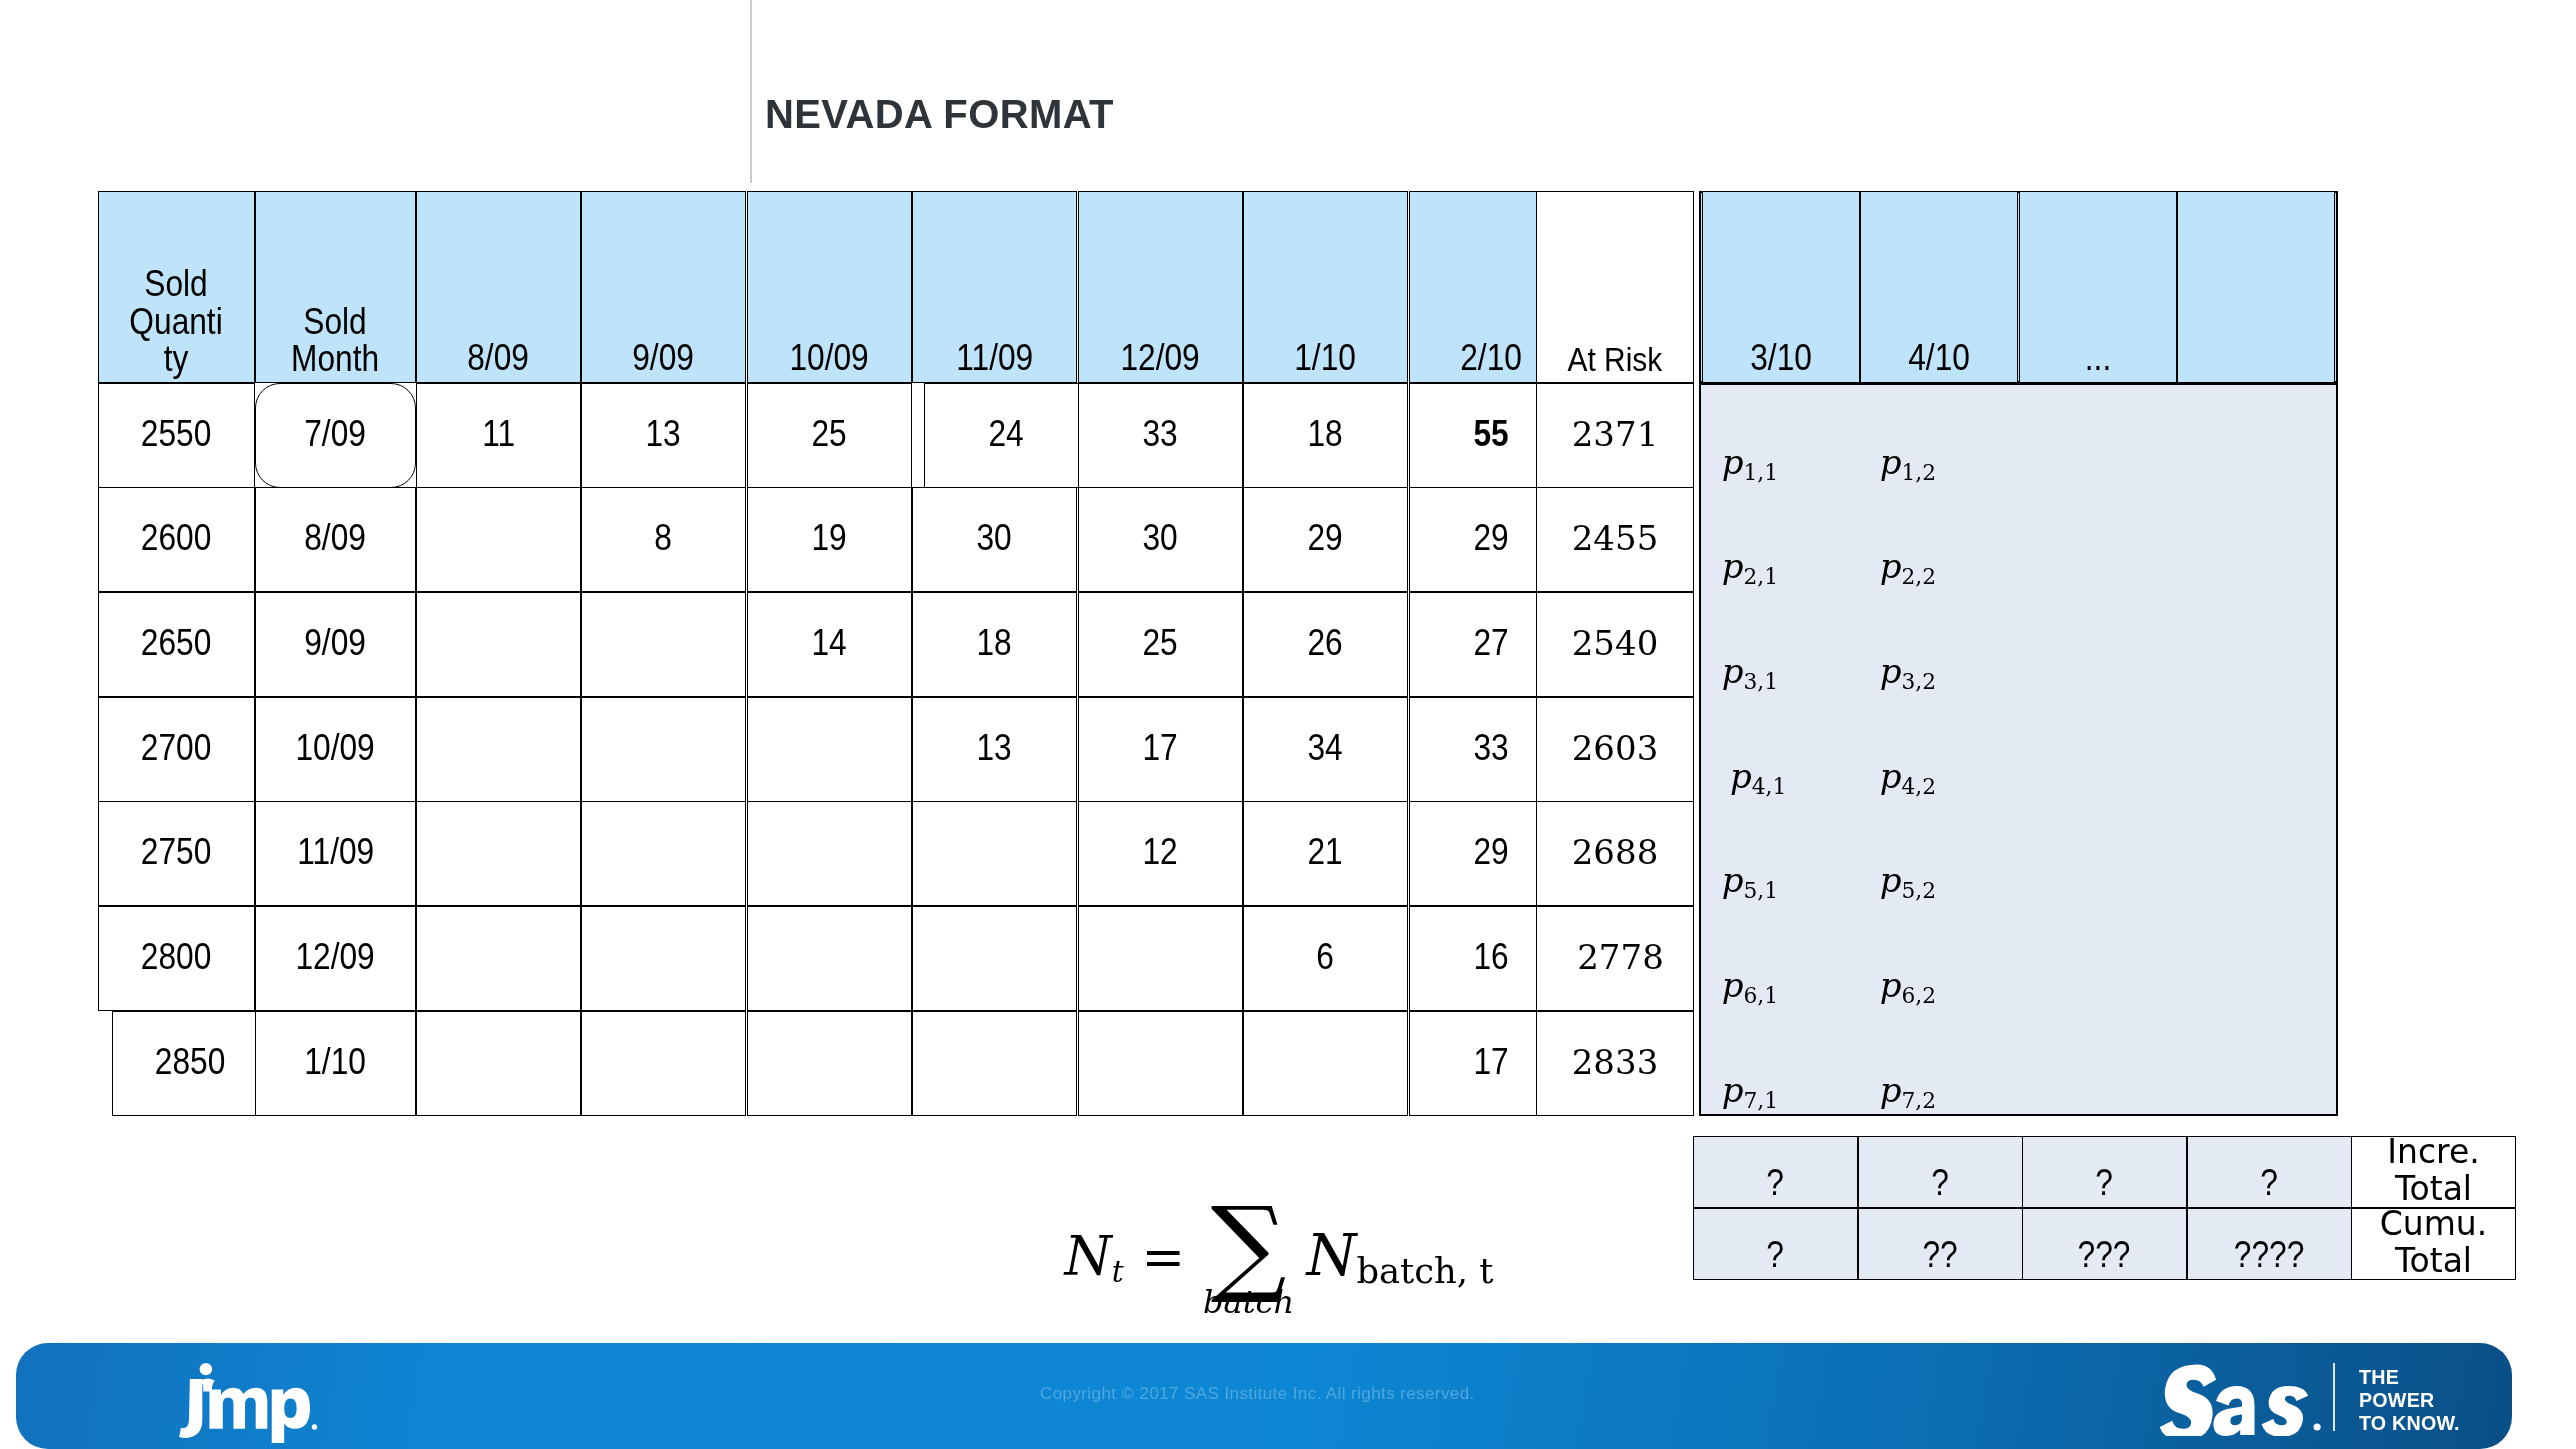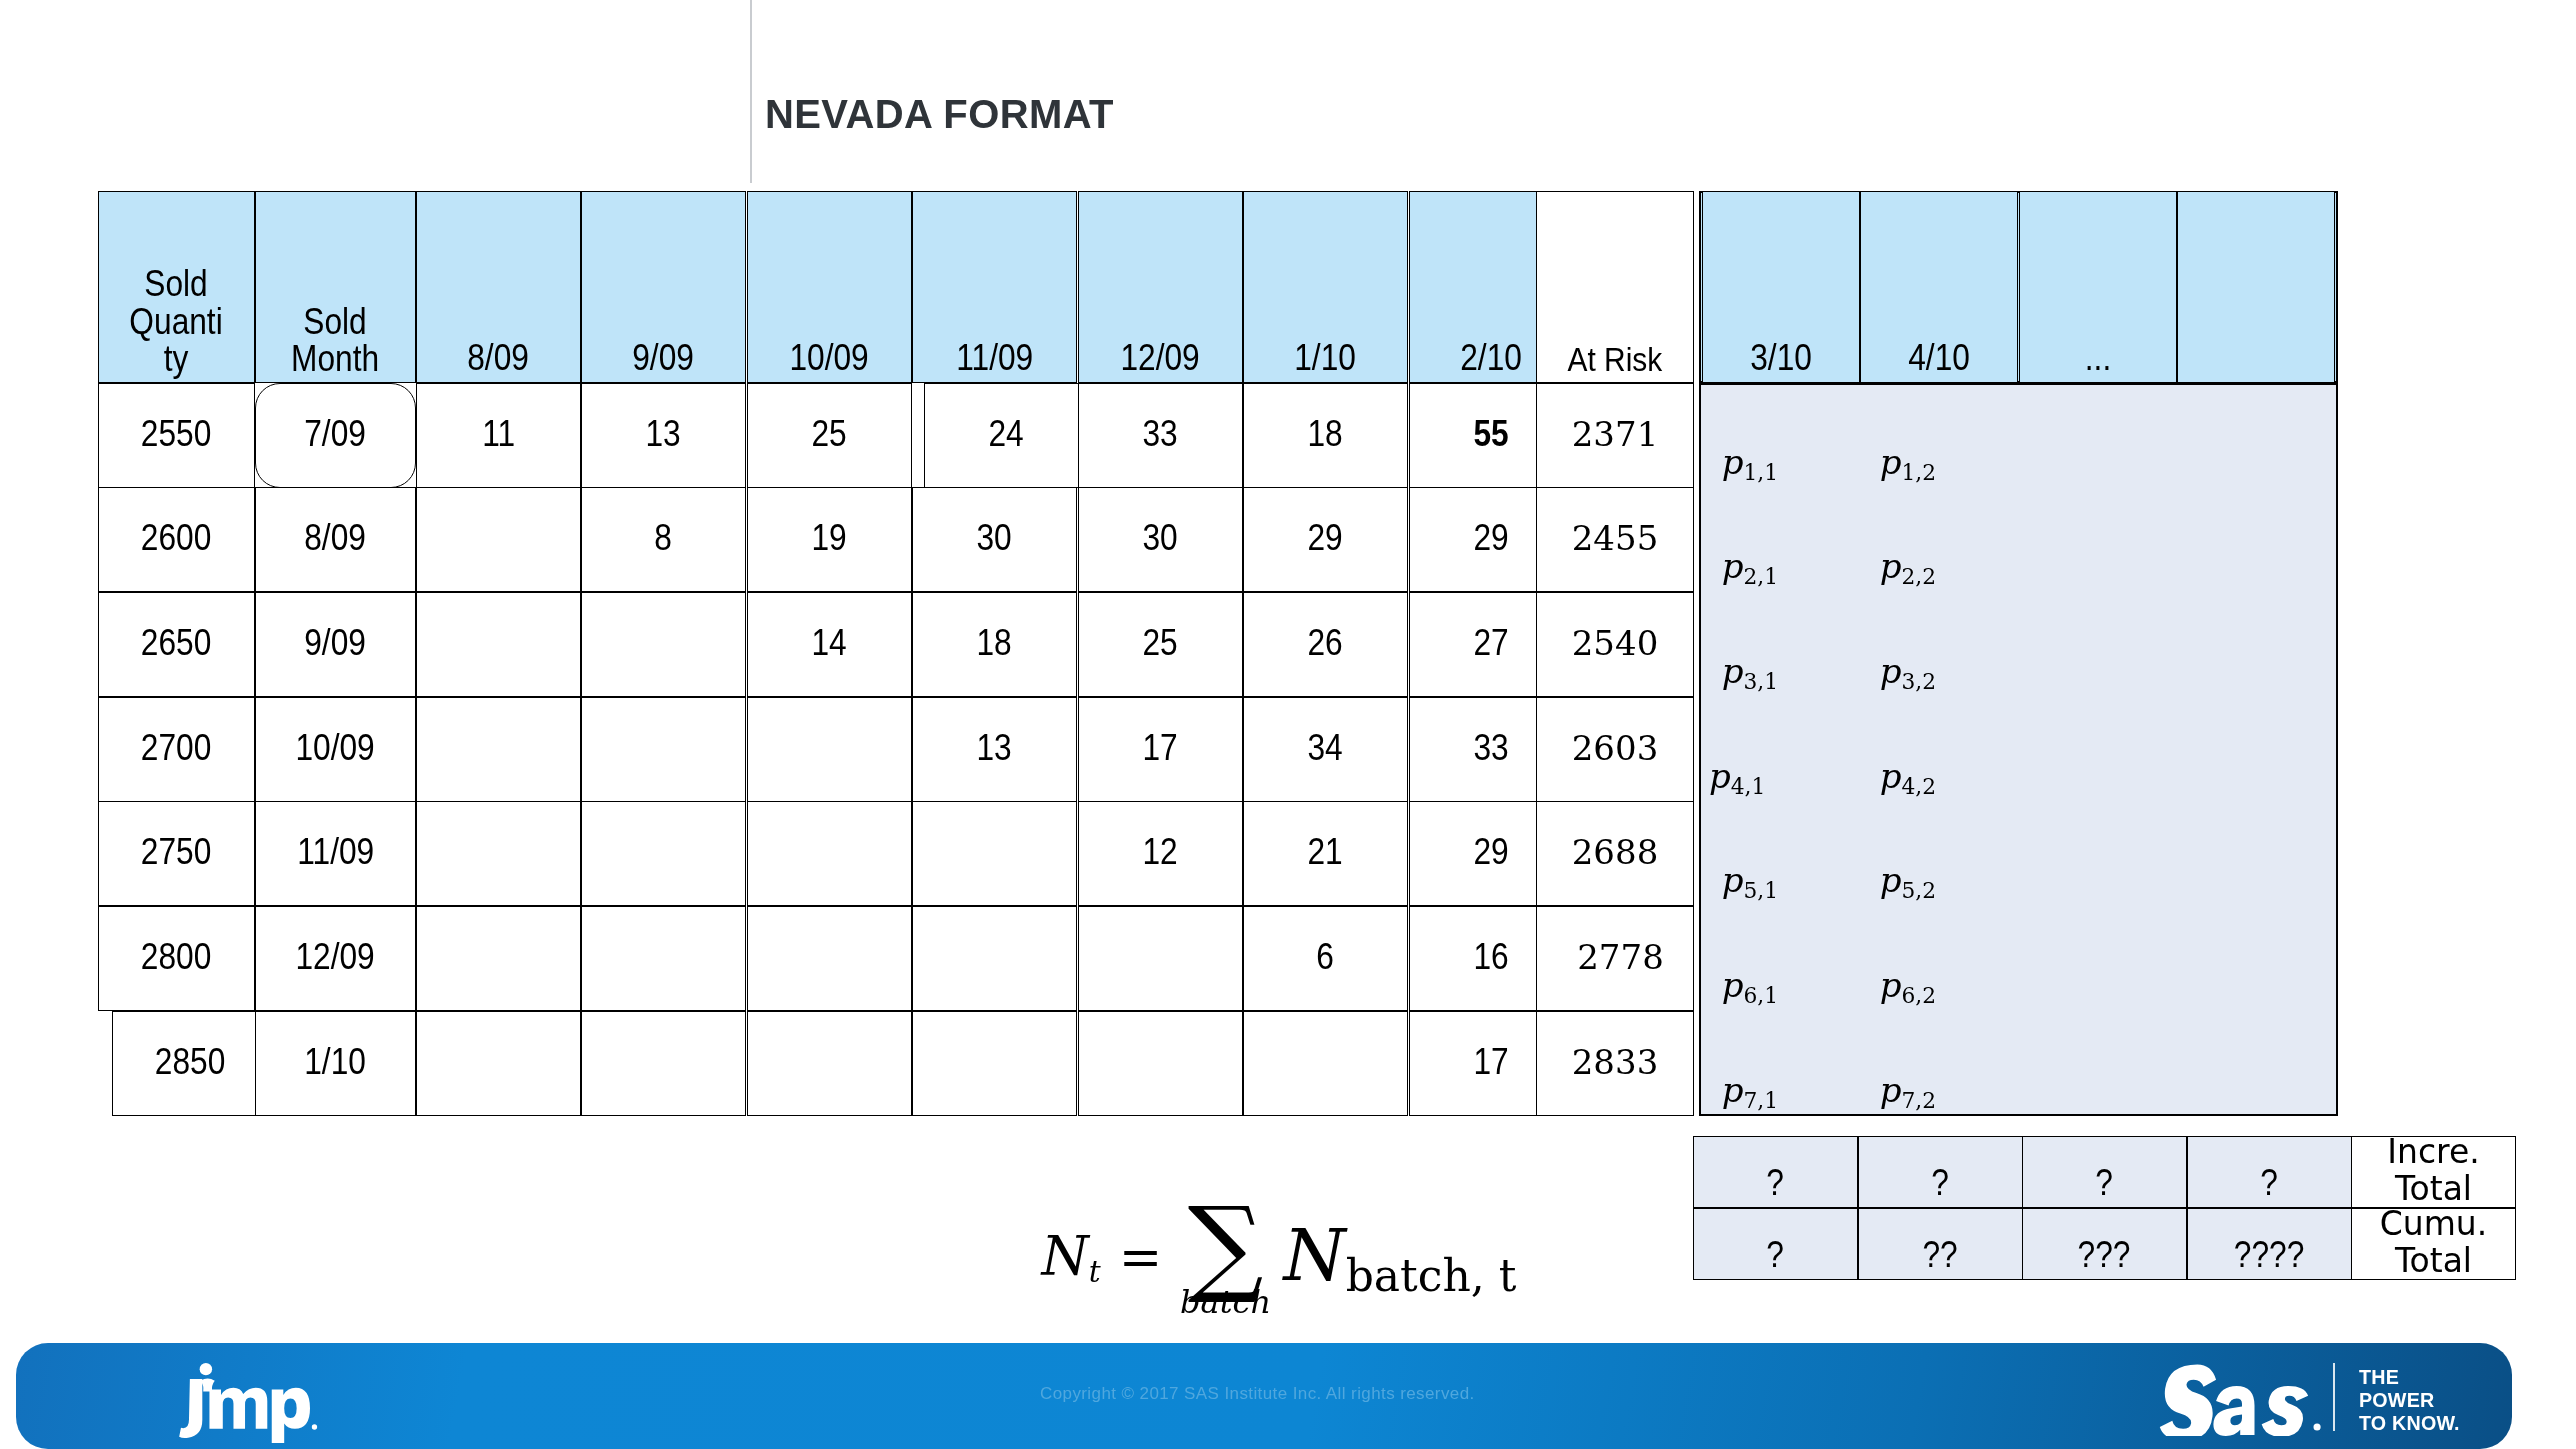--- a/index.html
+++ b/index.html
@@ -190,21 +190,21 @@
     font-size: 106px;
     font-style: normal;
     font-family: "DejaVu Serif", serif;
   }
   .f-sub-under {
     font-size: 32px;
     font-style: italic;
     margin-top: -5.4px;
   }
   .f-n2 {
-    font-size: 71px;
+    font-size: 57px;
     font-style: italic;
     white-space: nowrap;
   }
   .f-n2 .up {
     font-style: normal;
     font-size: 0.62em;
     vertical-align: -0.24em;
   }
 
   
@@ -442,21 +442,21 @@
     </div>
     <div class="cell body" style="left: 1243px; top: 697px; width: 165px; height: 105px;">
       <span class="tbl-txt">34</span>
     </div>
     <div class="cell body" style="left: 1409px; top: 697px; width: 165px; height: 105px;">
       <span class="tbl-txt">33</span>
     </div>
     <div class="cell body" style="left: 1536px; top: 697px; width: 158px; height: 105px;">
       <span class="atrisk-txt">2603</span>
     </div>
-    <div class="cell blue-body" style="left: 1702px; top: 697px; width: 158px; height: 105px; border: none; background: transparent; justify-content: flex-start; padding-left: 7px;">
+    <div class="cell blue-body" style="left: 1702px; top: 697px; width: 158px; height: 105px; border: none; background: transparent; justify-content: flex-start; padding-left: 28px;">
       <span class="math-txt">p<sub>4,1</sub></span>
     </div>
     <div class="cell blue-body" style="left: 1860px; top: 697px; width: 158px; height: 105px; border: none; background: transparent; justify-content: flex-start; padding-left: 19.7px;">
       <span class="math-txt">p<sub>4,2</sub></span>
     </div>
     <div class="cell body" style="left: 98px; top: 801px; width: 157px; height: 105px;">
       <span class="tbl-txt">2750</span>
     </div>
     <div class="cell body" style="left: 255px; top: 801px; width: 161px; height: 105px;">
       <span class="tbl-txt">11/09</span>

